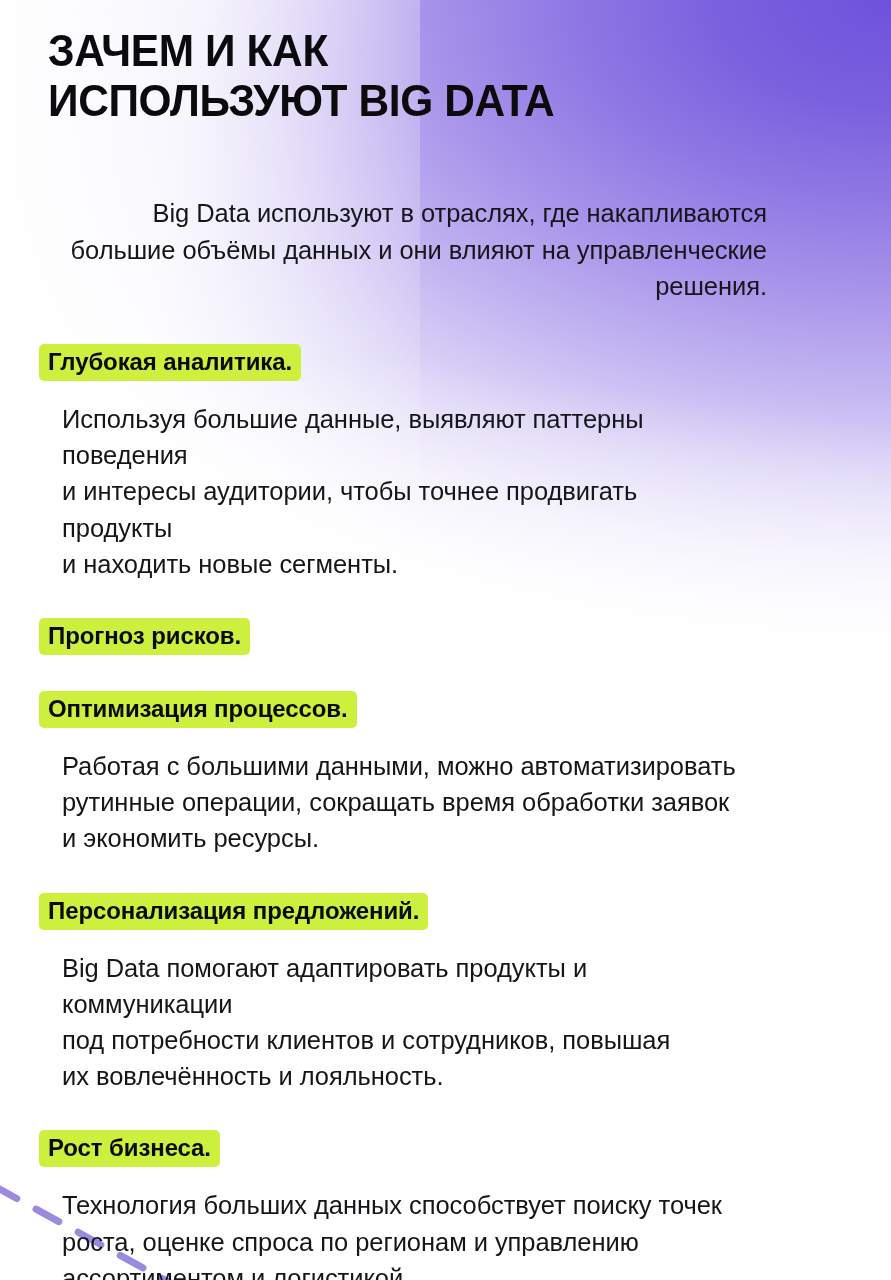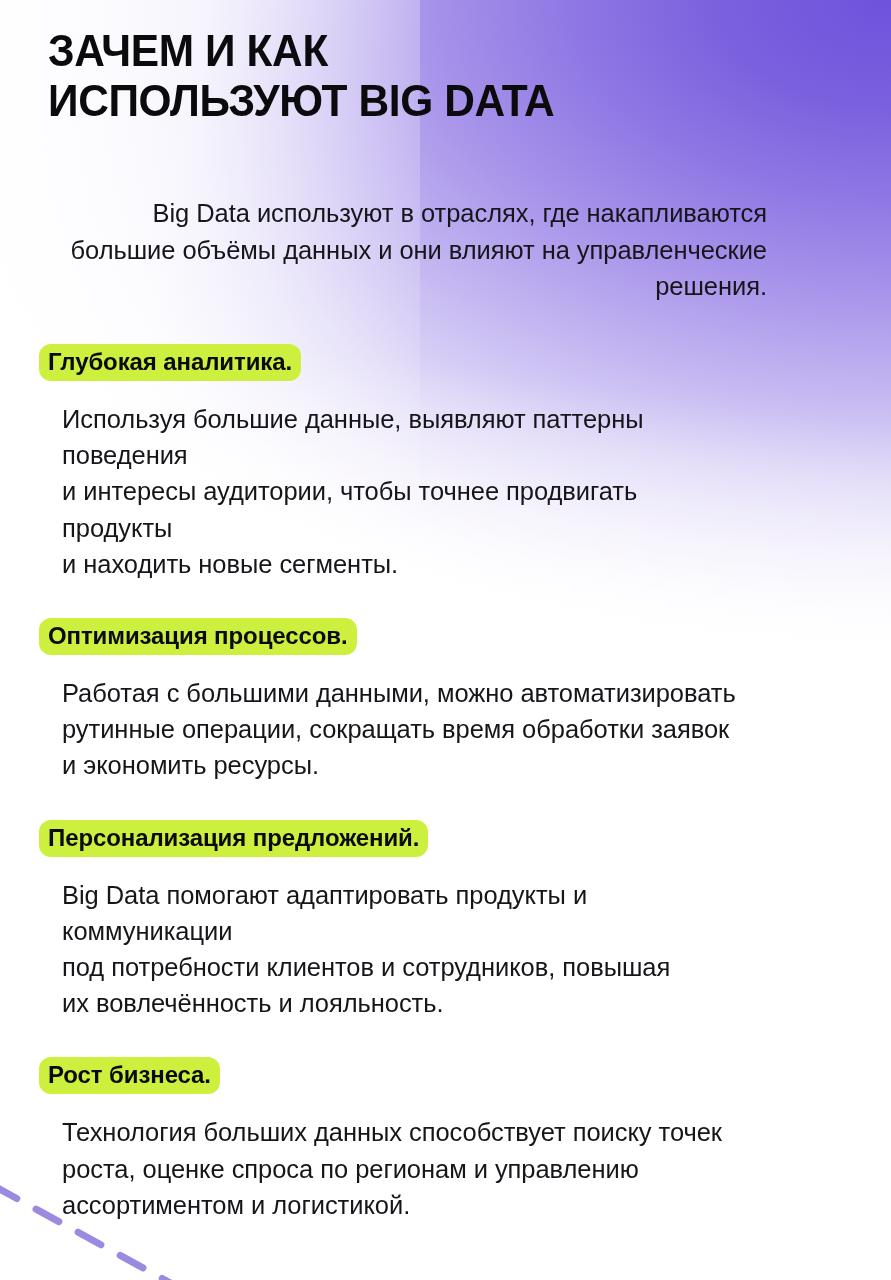--- a/index.html
+++ b/index.html
@@ -102,21 +102,21 @@
     margin-top: 40px;
   }
 
   .hl-wrap {
     margin: 0 0 3px 0;
     line-height: 0;
   }
   .hl {
     display: inline-block;
     background: #ccf03d;
-    border-radius: 12px;
+    border-radius: 5px;
     padding: 6px 9px 7px 9px;
     margin-left: -9px;
     font-size: 24px;
     line-height: 1.0;
     font-weight: 700;
     color: #0b0b0d;
     letter-spacing: -0.1px;
   }
 
   .body-text {
@@ -165,20 +165,23 @@
   <div class="section">
     <div class="hl-wrap">
       <span class="hl">Глубокая аналитика.</span>
     </div>
     <p class="body-text">Используя большие данные, выявляют паттерны поведения
 и интересы аудитории, чтобы точнее продвигать продукты
 и находить новые сегменты.</p>
   </div>
 
   <div class="section">
+    <div class="hl-wrap">
+      <span class="hl">Прогноз рисков.</span>
+    </div>
   </div>
 
   <div class="section">
     <div class="hl-wrap">
       <span class="hl">Оптимизация процессов.</span>
     </div>
     <p class="body-text">Работая с большими данными, можно автоматизировать
 рутинные операции, сокращать время обработки заявок
 и экономить ресурсы.</p>
   </div>

